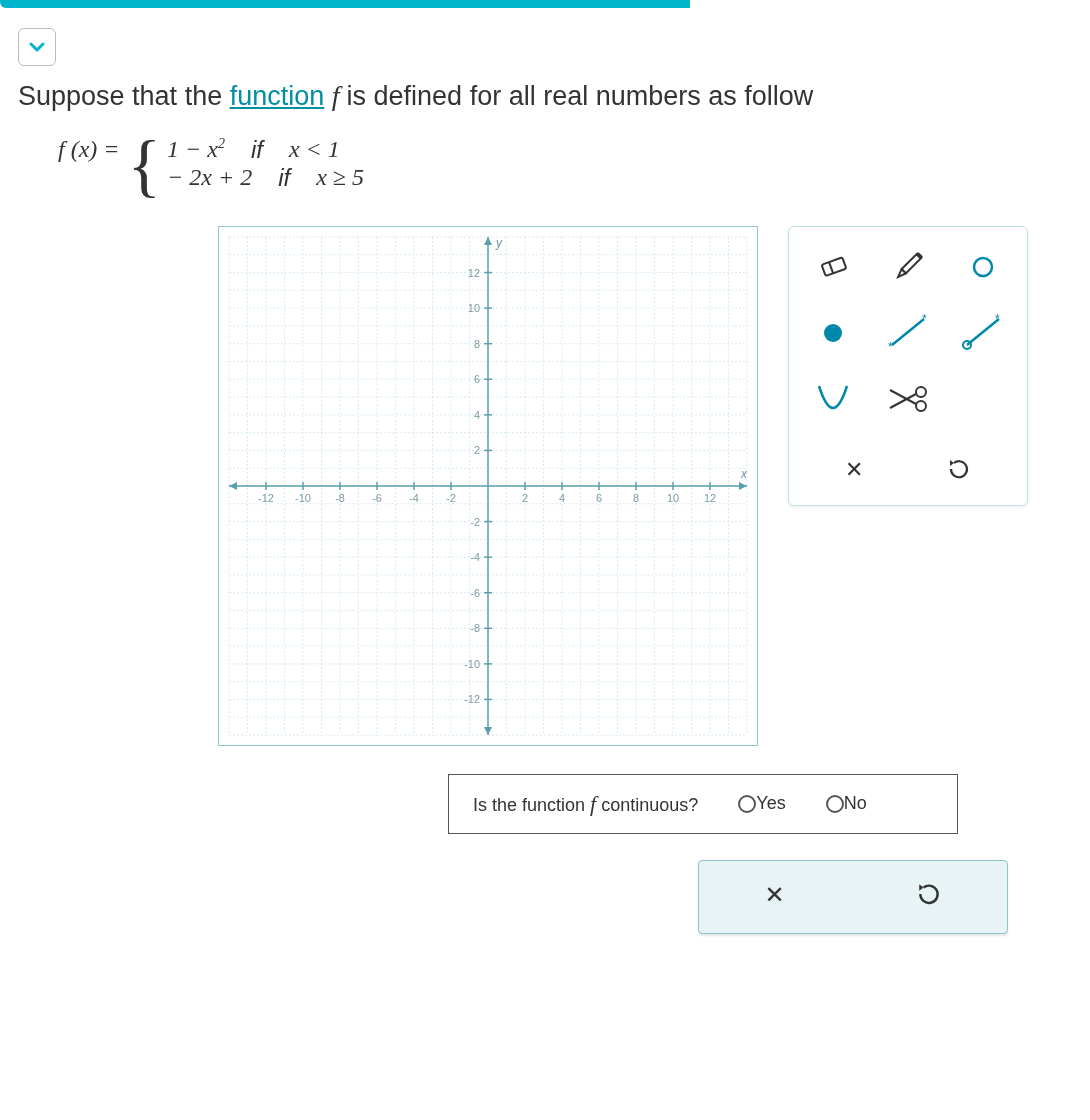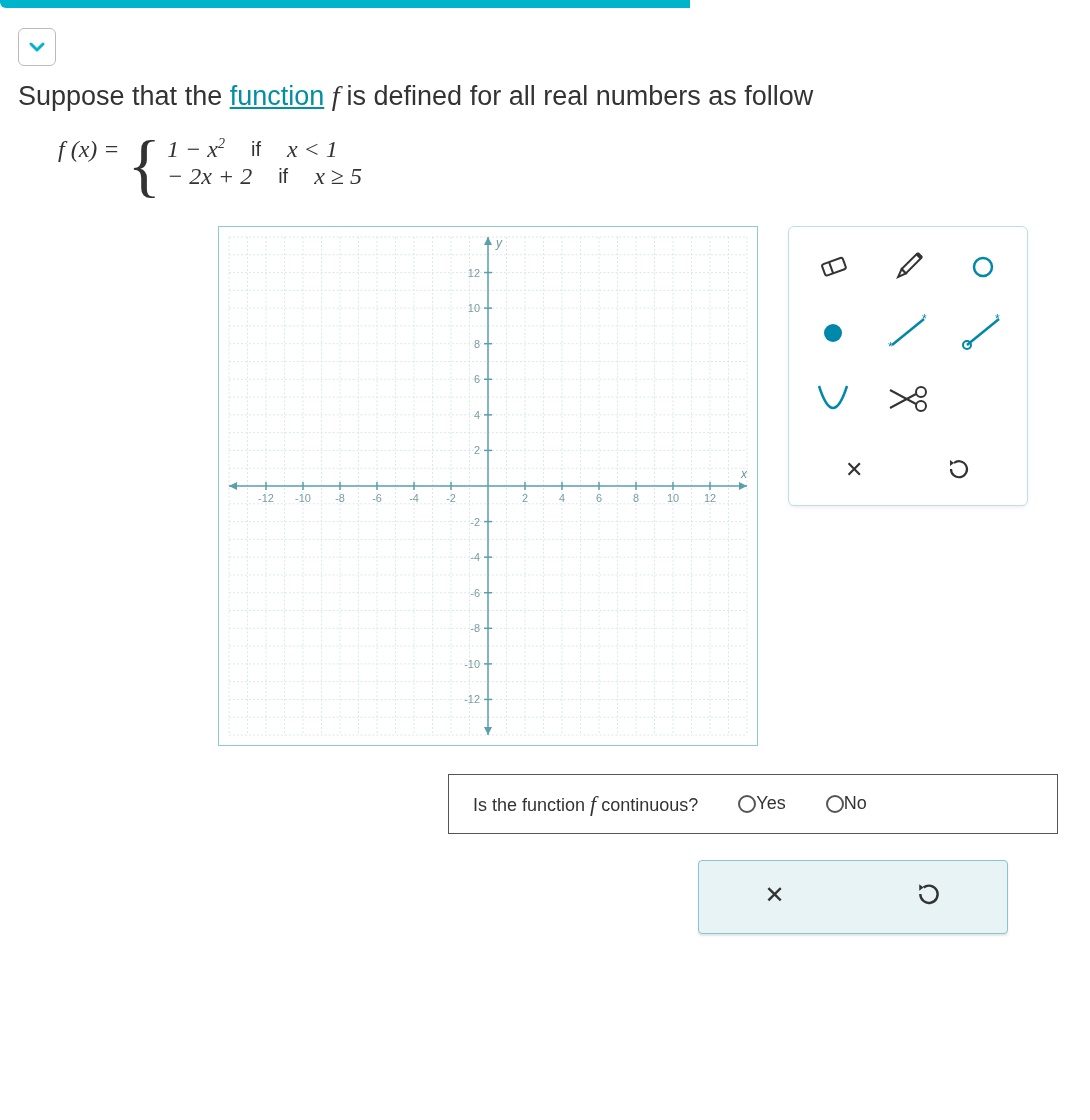--- a/index.html
+++ b/index.html
@@ -42,21 +42,21 @@
     font-family: 'Times New Roman', serif;
     font-size: 24px;
     margin: 14px 0 28px 40px;
     display: flex;
     align-items: flex-start;
   }
   .math-block .lhs { margin-right: 6px; }
   .brace { font-size: 70px; line-height: 60px; font-weight: 100; margin: 0 6px 0 2px; }
   .cases { display: flex; flex-direction: column; }
   .case-row { display: flex; align-items: center; gap: 26px; }
-  .case-row .if { font-family: Verdana, sans-serif; font-size: 20px; }
+  .case-row .if { font-family: Verdana, sans-serif; font-size: 24px; font-style: italic; }
   .sup { font-size: 14px; vertical-align: super; }
   .it { font-style: italic; }
 
   .work-area {
     display: flex;
     align-items: flex-start;
     gap: 30px;
     margin-left: 200px;
     margin-top: 30px;
   }
@@ -116,21 +116,21 @@
     align-items: flex-start;
     flex-direction: column;
   }
   .q-box {
     border: 1px solid #555;
     padding: 16px 24px;
     display: flex;
     align-items: center;
     gap: 40px;
     font-size: 18px;
-    width: 610px;
+    width: 510px;
     margin-left: 230px;
   }
   .q-text { font-family: Verdana, sans-serif; }
   .q-text .fn { font-family: 'Times New Roman', serif; font-style: italic; font-size: 22px; }
   .radio-opt { display: flex; align-items: center; gap: 0; cursor: pointer; }
   .radio-circle {
     width: 18px; height: 18px; border: 2px solid #555; border-radius: 50%;
     display: inline-block;
   }
 

